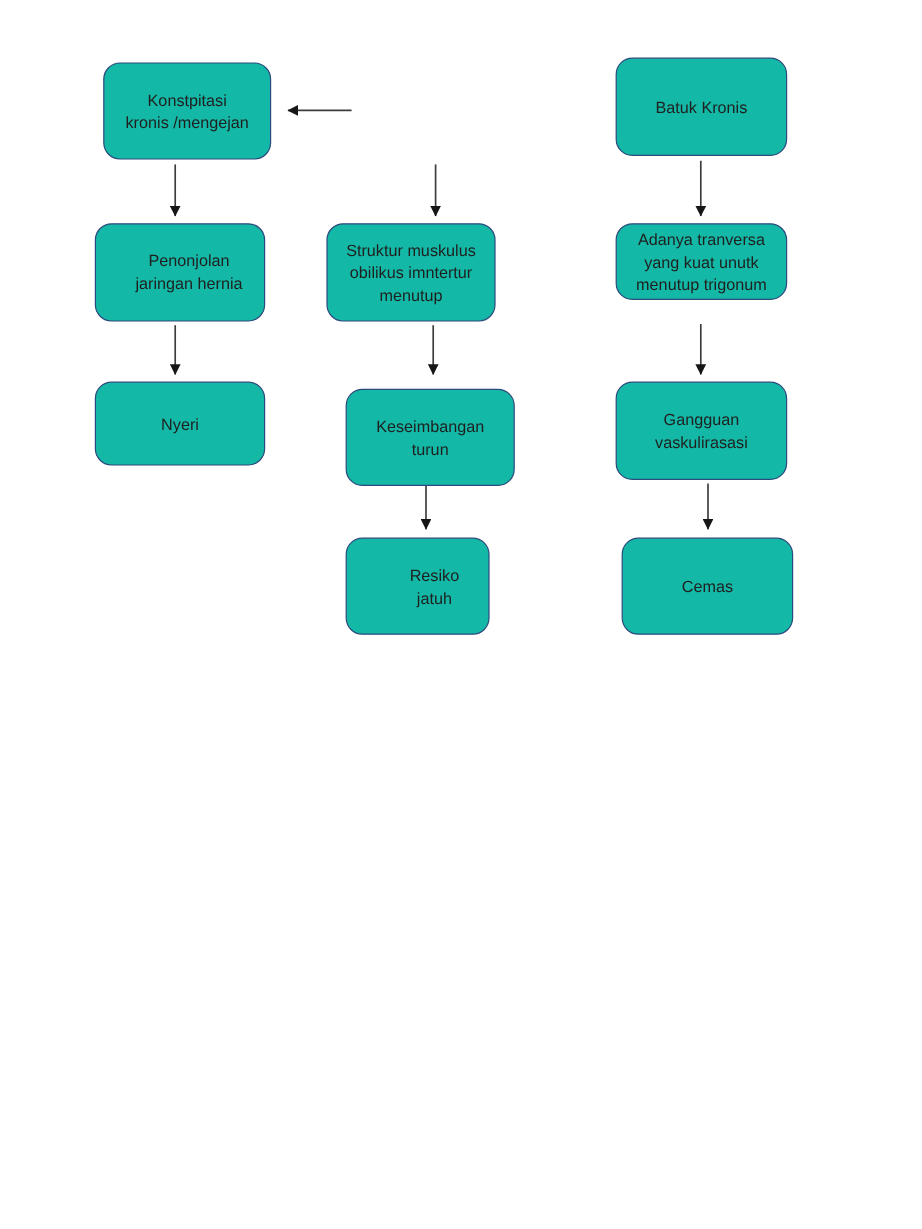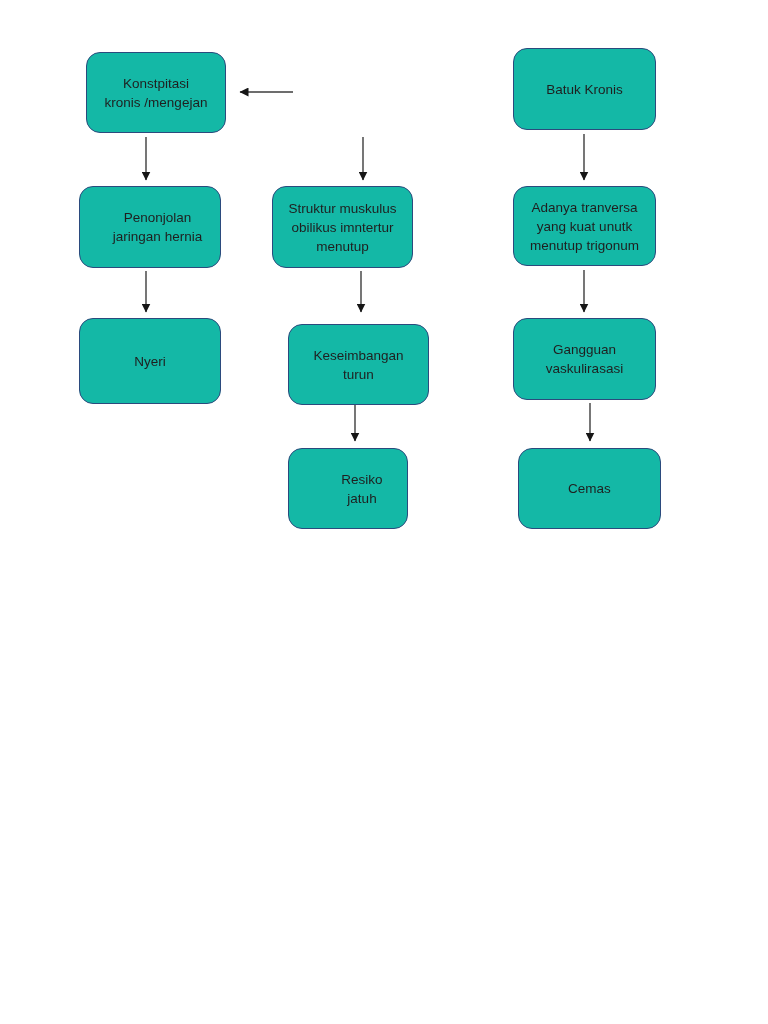--- a/index.html
+++ b/index.html
@@ -30,22 +30,22 @@
     color: #1f1f1f;
     white-space: pre-line;
     padding: 4px 8px;
   }
   
   .n0  { left: 86px;  top: 52px;  width: 140px; height: 81px; }
   .n1  { left: 293px; top: 54px;  width: 141px; height: 80px; }
   .n2  { left: 513px; top: 48px;  width: 143px; height: 82px; }
   .n3  { left: 79px;  top: 186px; width: 142px; height: 82px; padding-left: 23px; }
   .n4  { left: 272px; top: 186px; width: 141px; height: 82px; }
-  .n5  { left: 513px; top: 186px; width: 143px; height: 80px; }
-  .n6  { left: 79px;  top: 318px; width: 142px; height: 86px; }
+  .n5  { left: 513px; top: 186px; width: 143px; height: 64px; }
+  .n6  { left: 79px;  top: 318px; width: 142px; height: 70px; }
   .n7  { left: 288px; top: 324px; width: 141px; height: 81px; }
   .n8  { left: 513px; top: 318px; width: 143px; height: 82px; }
   .n9  { left: 288px; top: 448px; width: 120px; height: 81px; padding-left: 36px; }
   .n10 { left: 518px; top: 448px; width: 143px; height: 81px; }
   #arrow-layer {
     position: absolute;
     left: 0; top: 0;
     width: 768px; height: 1024px;
     pointer-events: none;
   }

